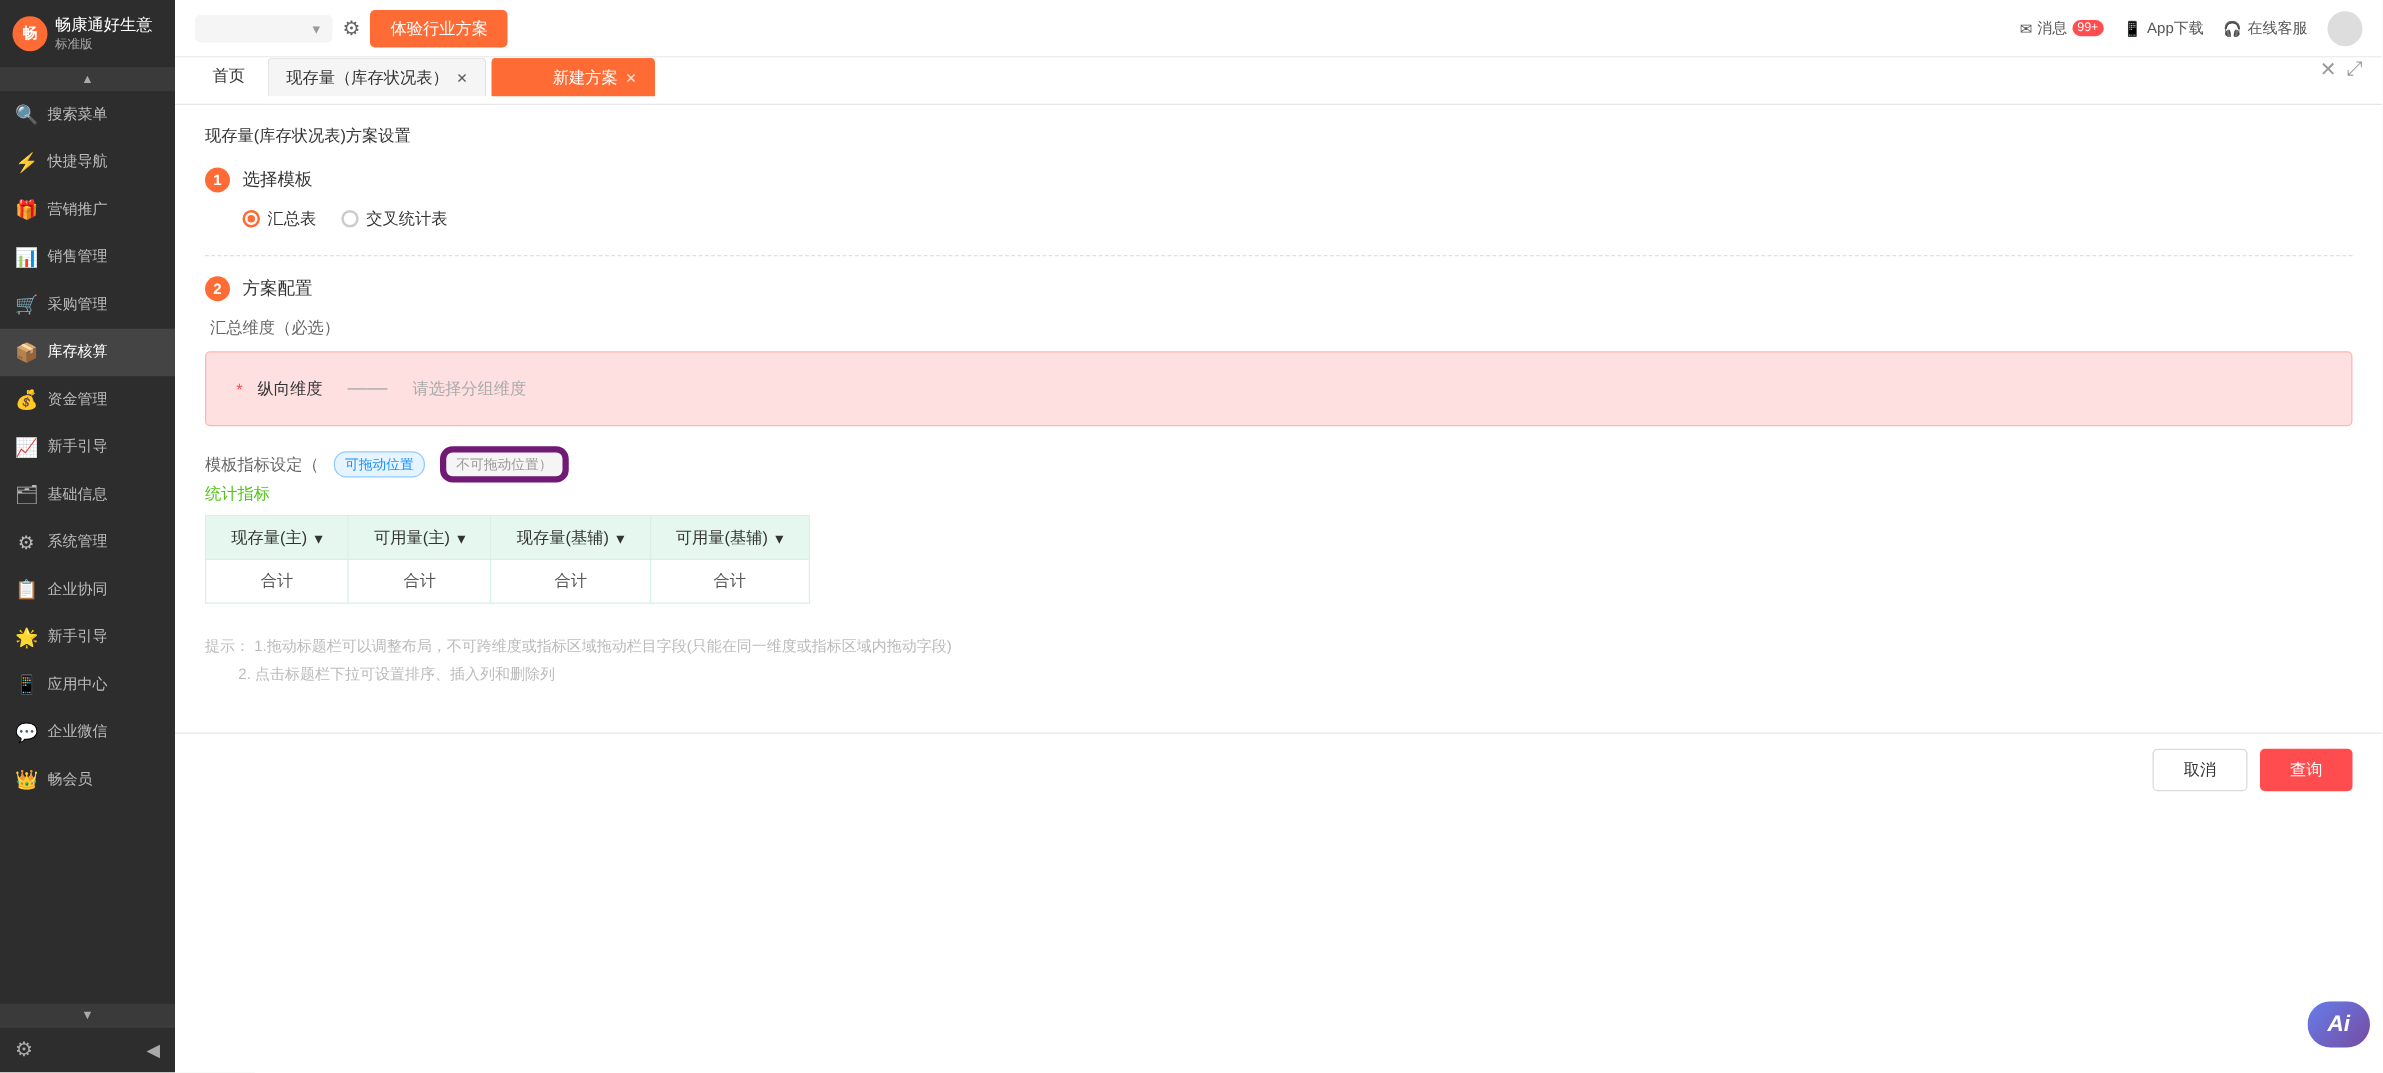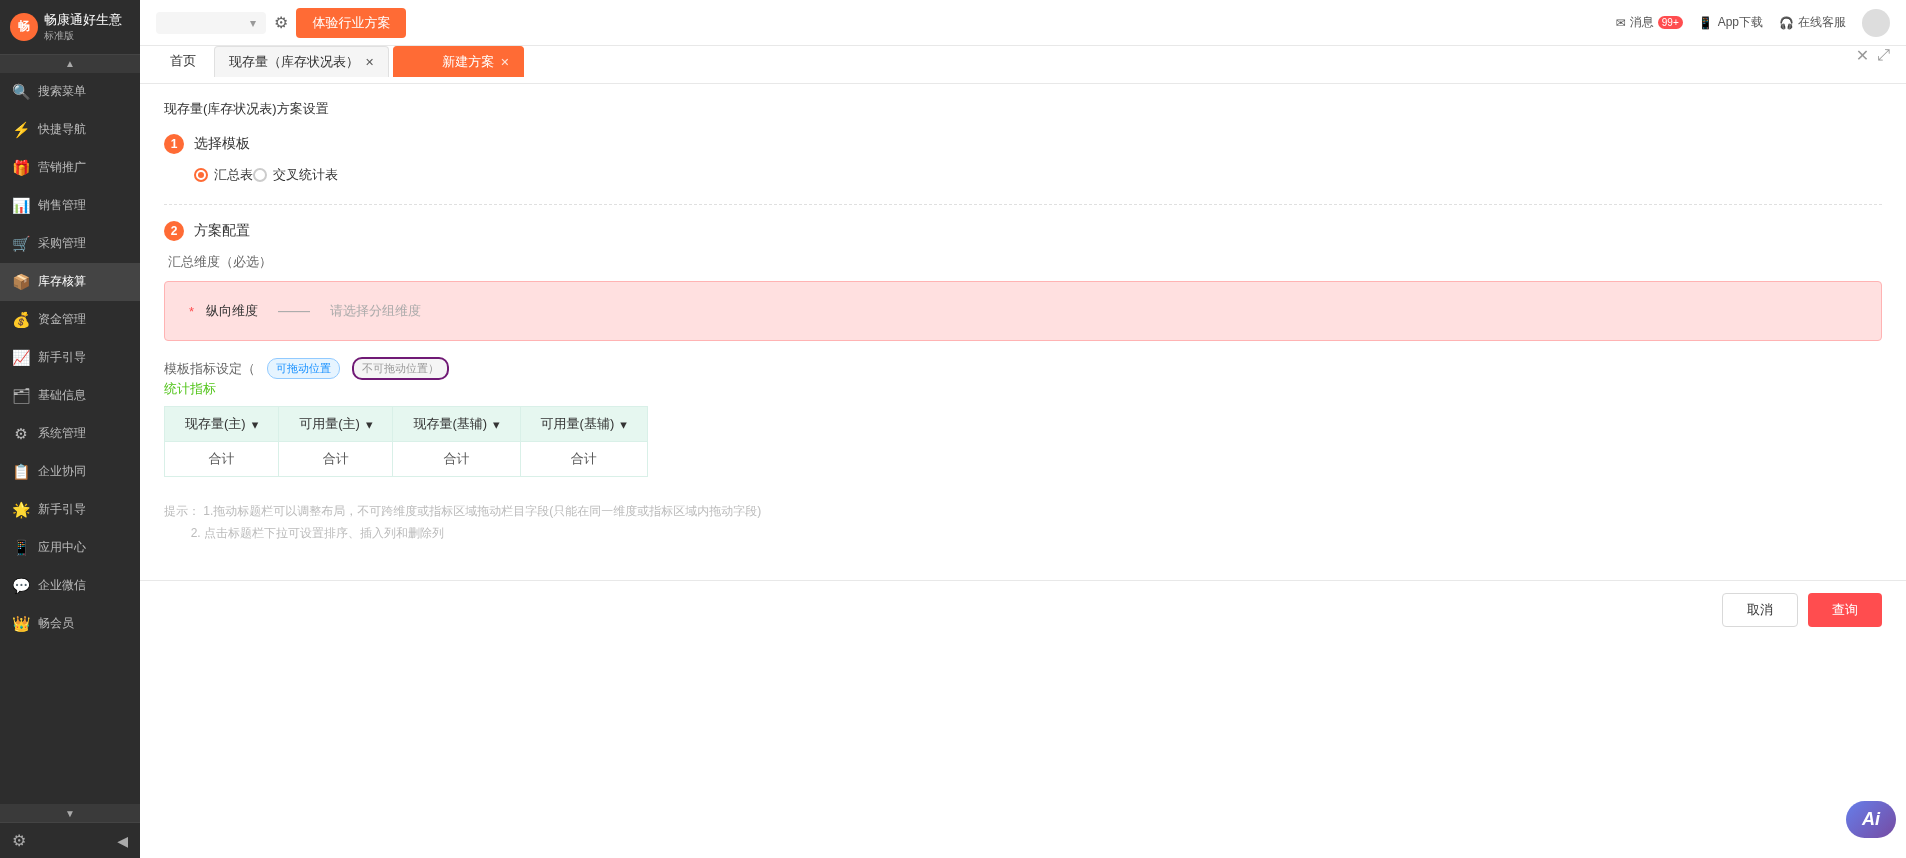--- a/index.html
+++ b/index.html
@@ -153,21 +153,21 @@
     .section-num {
       width: 20px; height: 20px;
       background: #ff6b35; color: #fff;
       border-radius: 50%; font-size: 12px;
       display: flex; align-items: center; justify-content: center;
       font-weight: bold;
     }
     .section-title { font-size: 14px; color: #333; font-weight: 500; }
 
     .template-options {
-      display: flex; align-items: flex-end; margin-left: 30px;
+      display: flex; align-items: flex-end; gap: 20px; margin-left: 30px;
     }
     .radio-group { display: flex; align-items: center; gap: 6px; cursor: pointer; }
     .radio-dot {
       width: 14px; height: 14px; border-radius: 50%;
       border: 2px solid #ccc;
       display: flex; align-items: center; justify-content: center;
     }
     .radio-dot.checked { border-color: #ff6b35; }
     .radio-dot.checked::after {
       content: ''; width: 6px; height: 6px;
@@ -193,21 +193,21 @@
     .dimension-arrow { color: #aaa; font-size: 16px; margin: 0 8px; }
     .dimension-placeholder { color: #aaa; font-size: 13px; }
 
     .indicator-settings { display: flex; align-items: center; gap: 12px; }
     .indicator-label { font-size: 13px; color: #666; }
     .draggable-badge {
       background: #e6f4ff; color: #1890ff; border: 1px solid #91caff;
       padding: 2px 8px; border-radius: 10px; font-size: 11px;
     }
     .non-draggable-badge {
-      background: #f5f5f5; color: #999; border: 2px solid #701a75;
+      background: #f5f5f5; color: #999; border: 5px solid #701a75;
       padding: 2px 8px; border-radius: 10px; font-size: 11px;
     }
 
     .stat-section { margin-bottom: 12px; }
     .stat-title { color: #52c41a; font-size: 13px; margin-bottom: 8px; }
 
     .stat-table { border-collapse: collapse; }
     .stat-table th, .stat-table td {
       border: 1px solid #d9f0e8;
       text-align: center;

